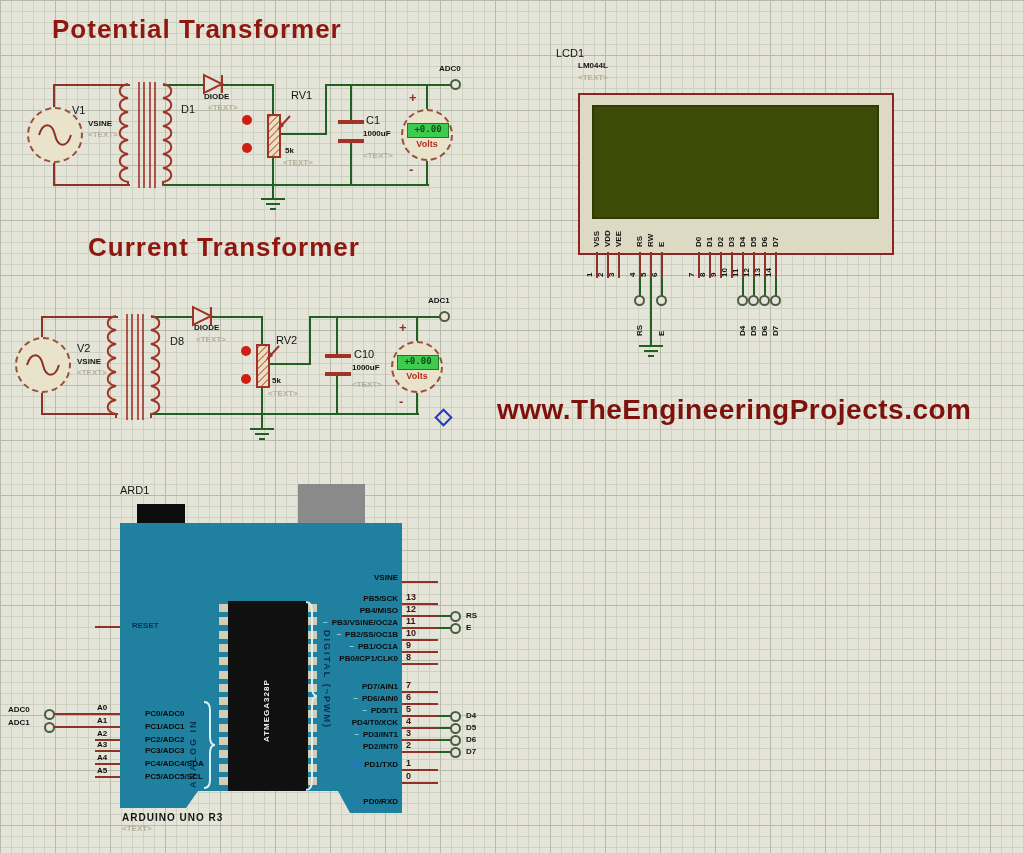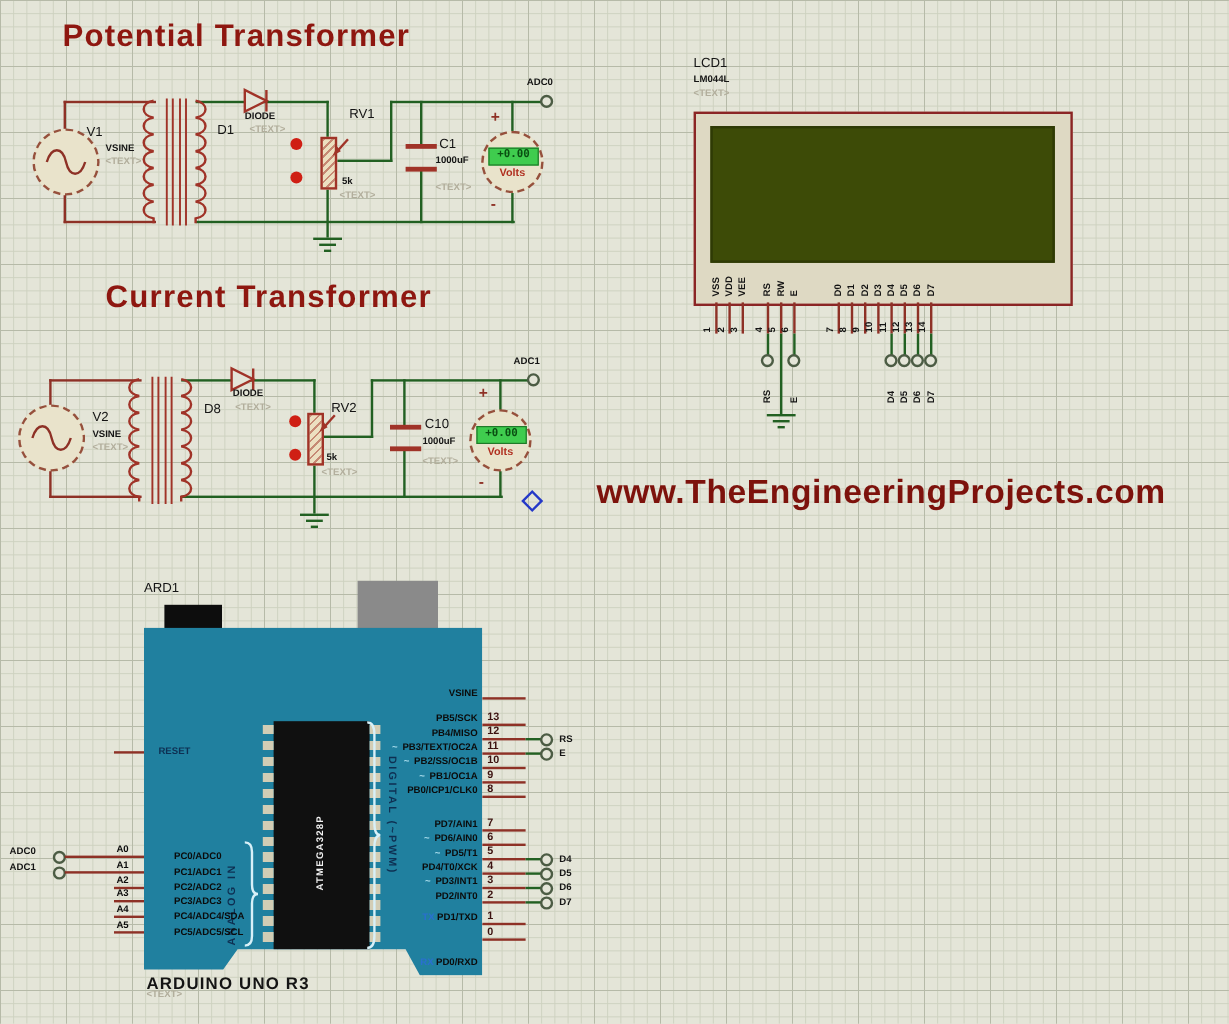--- a/index.html
+++ b/index.html
@@ -196,21 +196,21 @@
 <span class="a pm" style="left:399px;top:395px">-</span>
 <div class="a meter" style="left:391px;top:341px"></div>
 <div class="a mdisp" style="left:397px;top:355px;width:40px;height:13px">+0.00</div>
 <div class="a volts" style="left:397px;top:372px;width:40px">Volts</div>
 
 <span class="a lbl" style="left:428px;top:297px">ADC1</span>
 <div class="a tc" style="left:439px;top:311px"></div>
 
 <div class="a diamond" style="left:437px;top:411px"></div>
 
-<span class="a ref" style="left:578px;top:47px">LCD1</span>
+<span class="a ref" style="left:556px;top:47px">LCD1</span>
 <span class="a lbl" style="left:578px;top:62px">LM044L</span>
 <span class="a lbl ph" style="left:578px;top:74px">&lt;TEXT&gt;</span>
 <div class="a lcd-body" style="left:578px;top:93px"></div>
 <div class="a lcd-screen" style="left:592px;top:105px"></div>
 
 <span class="a lbl vert" style="left:593px;top:247px">VSS</span>
 <span class="a lbl vert" style="left:604px;top:247px">VDD</span>
 <span class="a lbl vert" style="left:615px;top:247px">VEE</span>
 <span class="a lbl vert" style="left:636px;top:247px">RS</span>
 <span class="a lbl vert" style="left:647px;top:247px">RW</span>
@@ -310,21 +310,21 @@
 
 <div class="a rnum" style="top:605px">12</div>
 <i class="a wr" style="left:402px;top:615px;width:36px;height:2px"></i>
 <div class="a rname" style="top:607px"><span class="tilde"></span><span class="pfx"></span><span>PB4/MISO</span></div>
 <i class="a wg" style="left:438px;top:615px;width:13px;height:2px"></i>
 <div class="a tc" style="left:450px;top:611px"></div>
 <span class="a lbl" style="left:466px;top:612px">RS</span>
 
 <div class="a rnum" style="top:617px">11</div>
 <i class="a wr" style="left:402px;top:627px;width:36px;height:2px"></i>
-<div class="a rname" style="top:619px"><span class="tilde">~</span><span class="pfx"></span><span>PB3/TEXT/OC2A</span></div>
+<div class="a rname" style="top:619px"><span class="tilde">~</span><span class="pfx"></span><span>PB3/VSINE/OC2A</span></div>
 <i class="a wg" style="left:438px;top:627px;width:13px;height:2px"></i>
 <div class="a tc" style="left:450px;top:623px"></div>
 <span class="a lbl" style="left:466px;top:624px">E</span>
 
 <div class="a rnum" style="top:629px">10</div>
 <i class="a wr" style="left:402px;top:639px;width:36px;height:2px"></i>
 <div class="a rname" style="top:631px"><span class="tilde">~</span><span class="pfx"></span><span>PB2/SS/OC1B</span></div>
 
 <div class="a rnum" style="top:641px">9</div>
 <i class="a wr" style="left:402px;top:651px;width:36px;height:2px"></i>
@@ -402,14 +402,14 @@
 <span class="a aname" style="top:747px">PC3/ADC3</span>
 
 <span class="a apin" style="top:754px">A4</span>
 <i class="a wr" style="left:95px;top:763px;width:25px;height:2px"></i>
 <span class="a aname" style="top:760px">PC4/ADC4/SDA</span>
 
 <span class="a apin" style="top:767px">A5</span>
 <i class="a wr" style="left:95px;top:776px;width:25px;height:2px"></i>
 <span class="a aname" style="top:773px">PC5/ADC5/SCL</span>
 
-<span class="a lbl" style="left:122px;top:812px;font-size:14px;letter-spacing:1px">ARDUINO UNO R3</span>
+<span class="a lbl" style="left:122px;top:812px;font-size:10px;letter-spacing:1px">ARDUINO UNO R3</span>
 <span class="a lbl ph" style="left:122px;top:825px">&lt;TEXT&gt;</span>
 
 </body></html>

